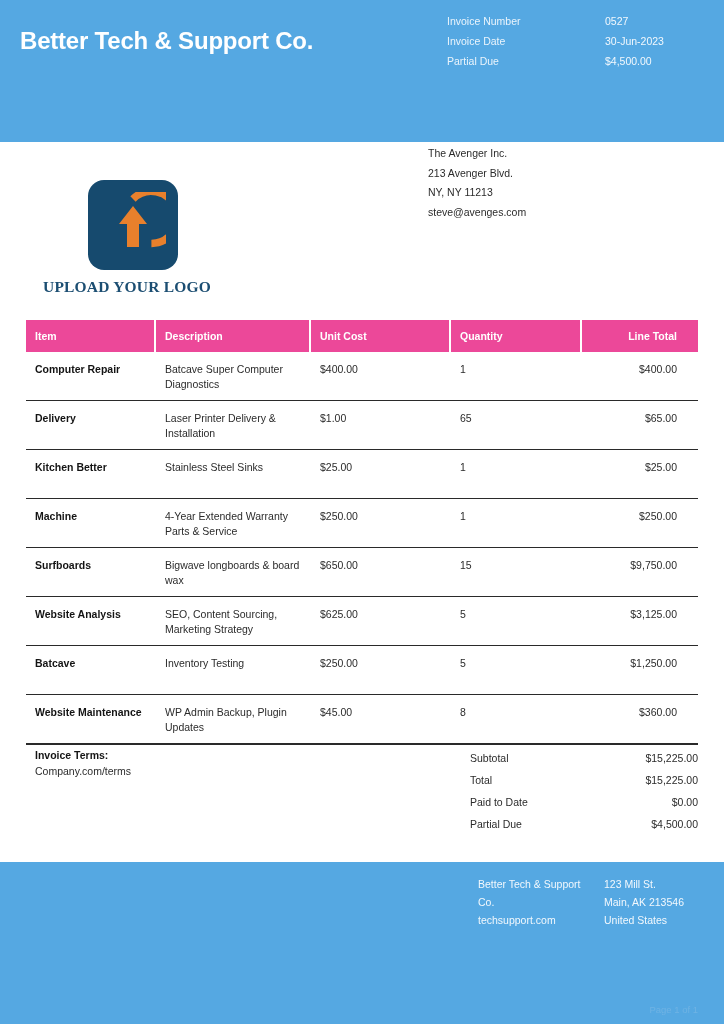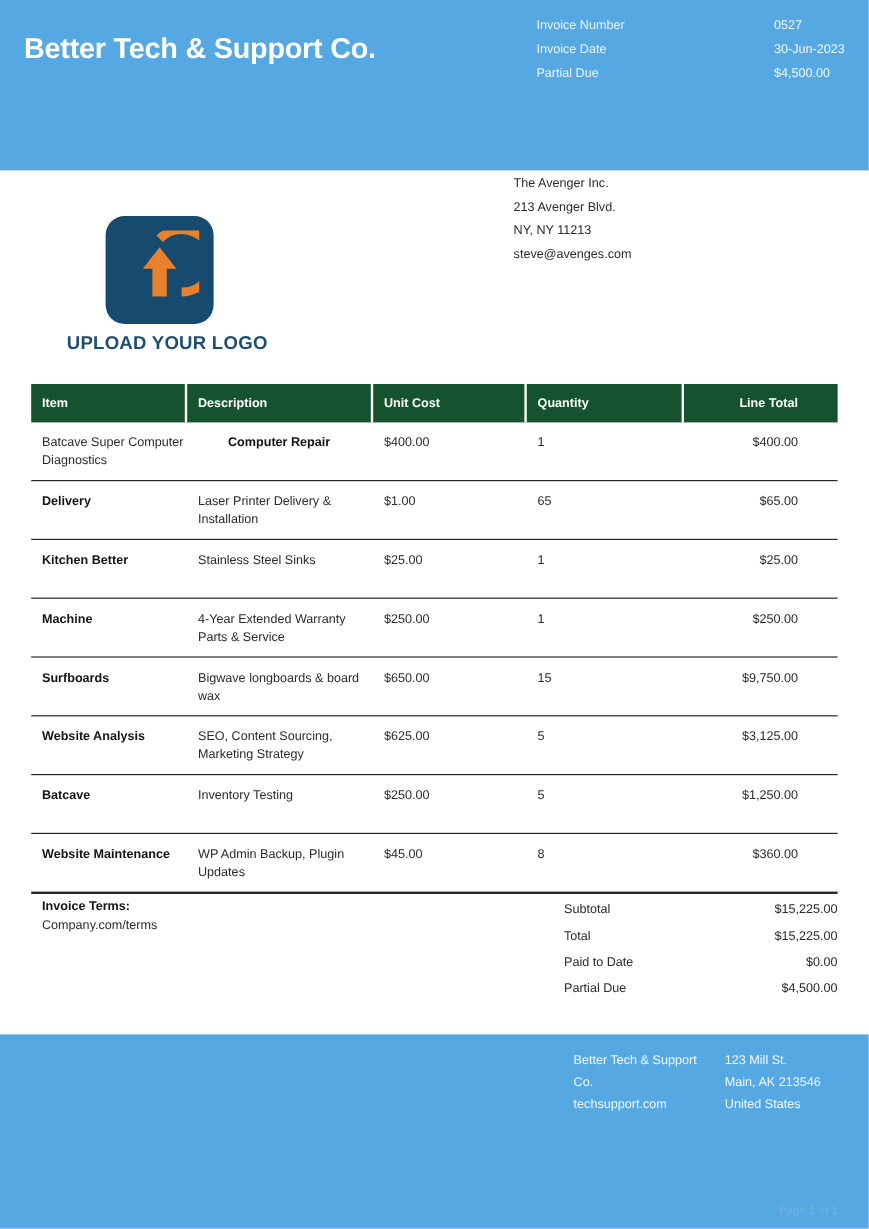--- a/index.html
+++ b/index.html
@@ -37,39 +37,39 @@
   .meta {
     position: absolute;
     left: 447px;
     top: 11px;
     width: 260px;
   }
   .meta-row {
     display: flex;
     height: 20px;
     align-items: center;
-    gap: 40px;
   }
   .meta-label {
     width: 158px;
     font-size: 10.5px;
     color: #eaf4fc;
   }
   .meta-value {
     font-size: 10.5px;
     color: #f2f8fd;
   }
 
   
   .logo-block {
     position: absolute;
     left: 43px;
     top: 180px;
     width: 180px;
-    text-align: right;
+    text-align: left;
+    font-family: Liberation Serif, serif;
   }
   .logo-mark {
     width: 90px;
     height: 90px;
     margin: 0 auto;
     background: #164a6e;
     border-radius: 16px;
     display: flex;
     align-items: center;
     justify-content: center;
@@ -97,42 +97,42 @@
 
   
   .table {
     position: absolute;
     left: 26px;
     top: 320px;
     width: 672px;
   }
   .thead {
     display: flex;
-    background: #14532d;
+    background: #ec4899;
     height: 32px;
     align-items: center;
   }
   .th {
     font-size: 10.5px;
     font-weight: bold;
     color: #ffffff;
     padding-left: 9px;
     box-sizing: border-box;
     border-right: 2px solid #ffffff;
     height: 32px;
     line-height: 32px;
   }
   .th.last {
     border-right: none;
     text-align: right;
     padding-right: 9px;
   }
   .col-item      { width: 130px; }
   .col-desc      { width: 155px; }
-  .col-unit      { width: 128px; }
+  .col-unit      { width: 140px; }
   .col-qty       { width: 131px; }
   .col-total     { width: 104px; }
 
   .row {
     display: flex;
     border-bottom: 1.6px solid #2a2a2a;
     min-height: 49px;
     padding-top: 10px;
     padding-bottom: 8px;
     box-sizing: border-box;
@@ -267,22 +267,22 @@
 <div class="table">
   <div class="thead">
     <div class="th col-item">Item</div>
     <div class="th col-desc">Description</div>
     <div class="th col-unit">Unit Cost</div>
     <div class="th col-qty">Quantity</div>
     <div class="th col-total last">Line Total</div>
   </div>
 
   <div class="row">
+    <div class="td item col-item">Computer Repair</div>
     <div class="td col-desc">Batcave Super Computer Diagnostics</div>
-    <div class="td item col-item">Computer Repair</div>
     <div class="td col-unit">$400.00</div>
     <div class="td col-qty">1</div>
     <div class="td total col-total">$400.00</div>
   </div>
 
   <div class="row">
     <div class="td item col-item">Delivery</div>
     <div class="td col-desc">Laser Printer Delivery &amp; Installation</div>
     <div class="td col-unit">$1.00</div>
     <div class="td col-qty">65</div>

